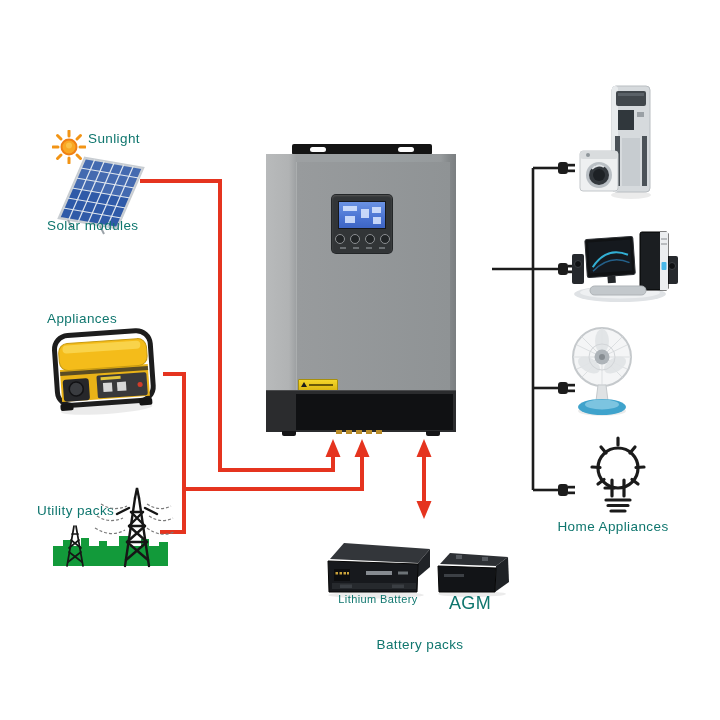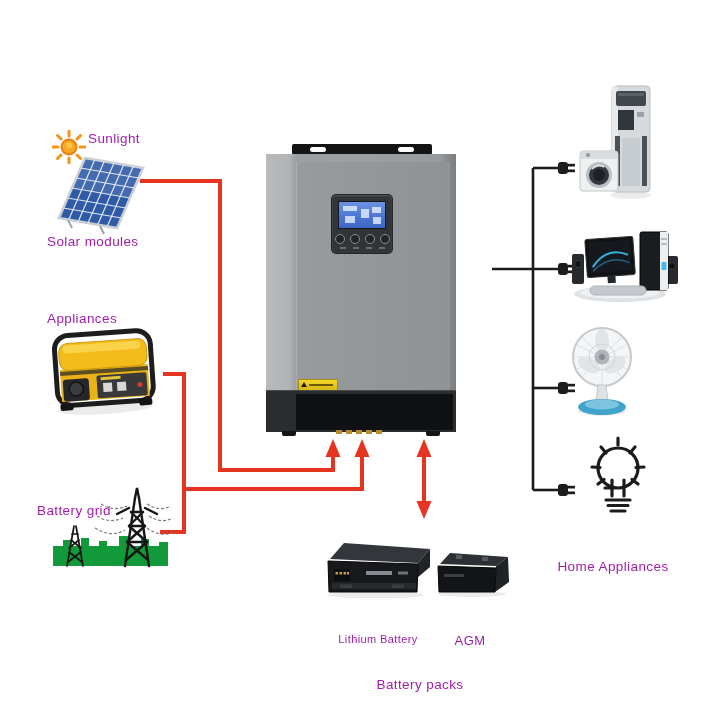--- a/index.html
+++ b/index.html
@@ -1,20 +1,20 @@
 <!DOCTYPE html>
 <html><head>
 <meta charset="utf-8">
 <style>
   html,body{margin:0;padding:0;background:#fff;}
   #canvas{position:relative;width:720px;height:720px;background:#ffffff;overflow:hidden;
           font-family:"Liberation Sans", sans-serif;}
   .abs{position:absolute;}
-  .label{position:absolute;font-size:13.5px;color:#a21caf;letter-spacing:.4px;white-space:nowrap;}
-  .label.center{text-align:center;margin-top:40px;}
+  .label{position:absolute;font-size:13.5px;color:#0f766e;letter-spacing:.4px;white-space:nowrap;}
+  .label.center{text-align:center;}
 
   
   .inverter{position:absolute;left:266px;top:141px;width:190px;height:296px;}
   .inv-bracket{position:absolute;left:26px;top:3px;width:140px;height:11px;background:#141414;border-radius:2px;}
   .inv-hole{position:absolute;top:3px;width:16px;height:5px;background:#fdfdfd;border-radius:3px;}
   .inv-hole.h1{left:18px;} .inv-hole.h2{left:106px;}
   .inv-body{position:absolute;left:0;top:13px;width:190px;height:237px;
     background:linear-gradient(90deg,#b8babb 0%,#b1b3b4 12%,#9da0a2 16%,#9aa0a2 60%,#969a9c 92%,#868a8c 96%,#7b7f81 100%);}
   .inv-panel{position:absolute;left:30px;top:8px;right:6px;bottom:0;
     background:linear-gradient(90deg,#989b9d,#8f9395);border-left:1px solid #abaeaf;}
@@ -111,21 +111,21 @@
       <line x1="24" y1="40" x2="82" y2="50"></line>
         <line x1="19.7" y1="50" x2="77.7" y2="60"></line>
       <line x1="15.3" y1="60" x2="73.3" y2="70"></line>
     </g>
     <polygon points="37,10 95,20 82,50 24,40" fill="#ffffff" opacity="0.10"></polygon>
     <g stroke="#9aa2a8" stroke-width="2">
         <line x1="20" y1="72" x2="24" y2="80"></line>
         <line x1="52" y1="78" x2="56" y2="86"></line>
       </g>
   </svg>
-  <div class="label" style="left:47px;top:234px">Solar modules</div>
+  <div class="label" style="left:47px;top:218px">Solar modules</div>
 
   <div class="label" style="left:47px;top:311px">Appliances</div>
   <svg class="abs" style="left:44px;top:325px" width="125" height="95" viewBox="0 0 125 95">
     <g transform="rotate(-4 60 45)">
       <ellipse cx="60" cy="84" rx="46" ry="5" fill="#000000" opacity="0.08"></ellipse>
       <rect x="12" y="8" width="96" height="70" rx="14" fill="none" stroke="#1d1d1d" stroke-width="5"></rect>
       <rect x="16" y="42" width="88" height="32" fill="#e9b217"></rect>
       <rect x="16" y="16" width="88" height="27" rx="9" fill="#f4bc1a" stroke="#c79a10" stroke-width="1"></rect>
       <rect x="20" y="18" width="78" height="8" rx="4" fill="#f9d34a"></rect>
       <rect x="16" y="44" width="88" height="4" fill="#2a2a2a" opacity="0.75"></rect>
@@ -134,21 +134,21 @@
       <rect x="52" y="50" width="50" height="23" rx="2" fill="#39393b"></rect>
       <rect x="56" y="52" width="20" height="3" fill="#e3c438"></rect>
       <rect x="58" y="58" width="9" height="9" fill="#d8d8d8"></rect>
       <rect x="72" y="58" width="9" height="9" fill="#d8d8d8"></rect>
       <circle cx="95" cy="62" r="2.6" fill="#d03c2a"></circle>
       <rect x="14" y="76" width="13" height="7" rx="2" fill="#151515"></rect>
       <rect x="93" y="76" width="13" height="7" rx="2" fill="#151515"></rect>
     </g>
   </svg>
 
-  <div class="label" style="left:37px;top:503px">Battery grid</div>
+  <div class="label" style="left:37px;top:503px">Utility packs</div>
   <svg class="abs" style="left:45px;top:468px" width="130" height="106" viewBox="0 0 130 106">
     <path d="M8,98 L8,78 L18,78 L18,72 L26,72 L26,78 L36,78 L36,70 L44,70 L44,78 L54,78 L54,73 L62,73
              L62,78 L74,78 L74,68 L84,68 L84,78 L96,78 L96,71 L104,71 L104,78 L114,78 L114,74 L123,74
              L123,98 Z" fill="#129a3a"></path>
     <g stroke="#161616" stroke-width="2.4" fill="none" stroke-linecap="round">
       <path d="M80,98 L90,30 M104,98 L94,30"></path>
       <path d="M90,30 L92,20 L94,30"></path>
       <path d="M86,44 L98,44 M84,58 L100,58 M82,74 L102,74"></path>
       <path d="M86,44 L100,58 M98,44 L84,58 M84,58 L102,74 M100,58 L82,74 M82,74 L103,92 M102,74 L81,92"></path>
       <path d="M84,40 L72,46 M100,40 L112,46"></path>
@@ -315,16 +315,16 @@
   <svg class="abs" style="left:432px;top:546px" width="82" height="52" viewBox="0 0 82 52">
     <ellipse cx="40" cy="48" rx="34" ry="3" fill="#000000" opacity="0.08"></ellipse>
     <polygon points="8,18 18,7 76,11 64,20" fill="#2d3034"></polygon>
     <rect x="24" y="9" width="6" height="4" fill="#55595e"></rect>
     <rect x="50" y="11" width="6" height="4" fill="#55595e"></rect>
     <polygon points="64,20 76,11 77,36 63,46" fill="#1f2226"></polygon>
     <polygon points="6,20 64,22 63,46 7,46" fill="#121417" stroke="#050505"></polygon>
     <rect x="12" y="28" width="20" height="3" fill="#3c4045"></rect>
   </svg>
   <div class="label center" style="left:322px;top:593px;width:112px;font-size:11px">Lithium Battery</div>
-  <div class="label center" style="left:438px;top:593px;width:64px;font-size:13px">AGM</div>
+  <div class="label center" style="left:438px;top:593px;width:64px;font-size:18px">AGM</div>
   <div class="label center" style="left:360px;top:637px;width:120px">Battery packs</div>
 
 </div>
 
 </body></html>

